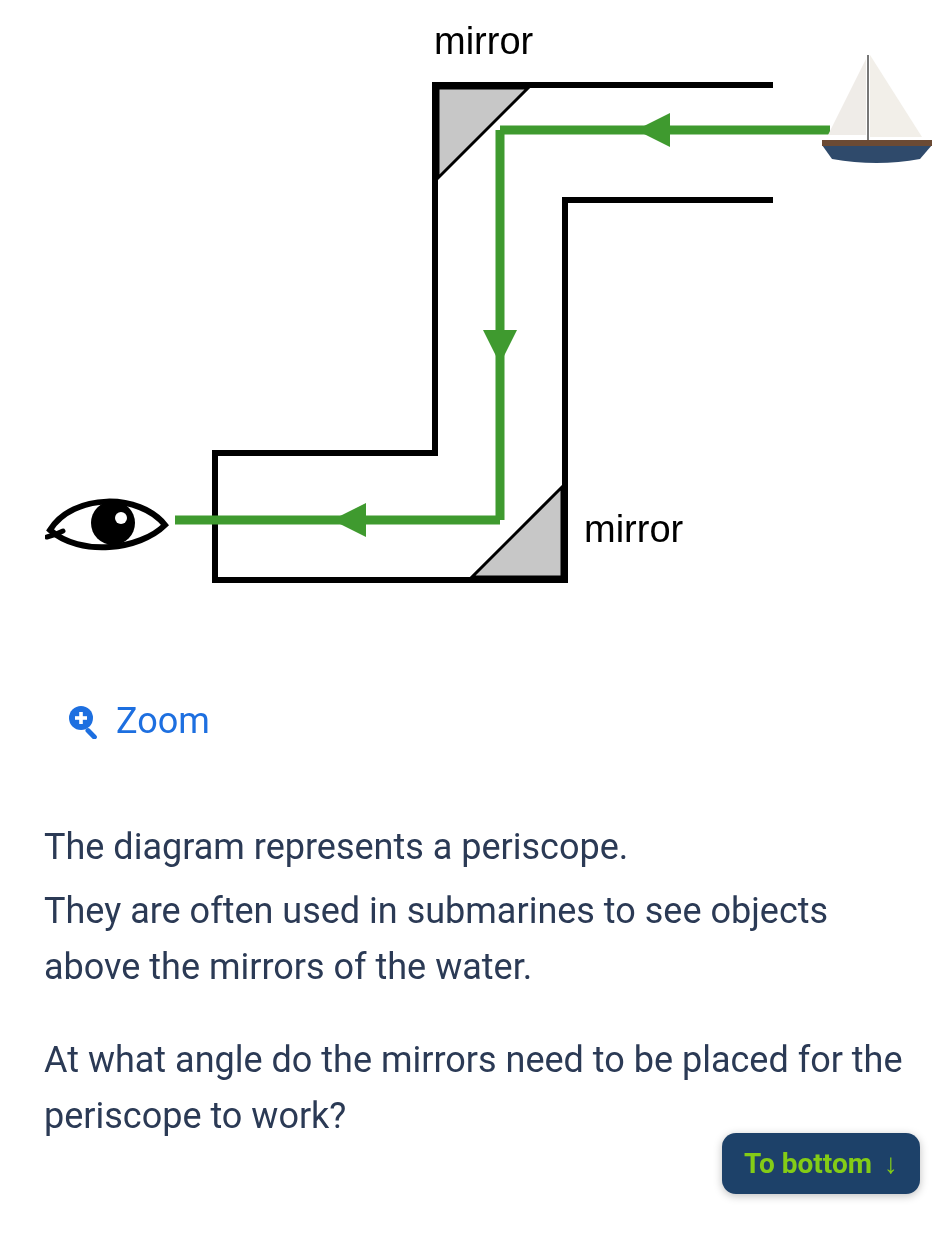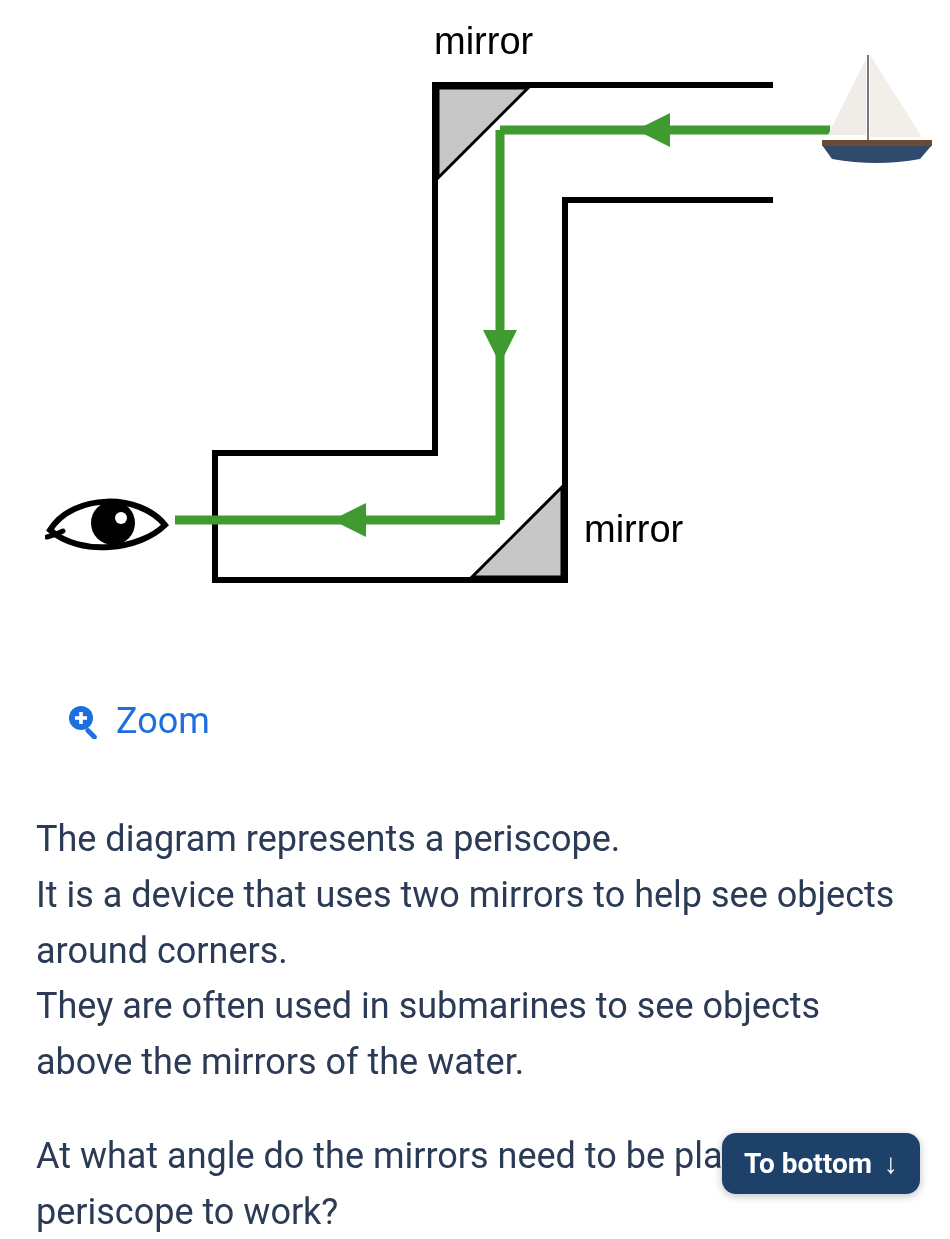--- a/index.html
+++ b/index.html
@@ -43,28 +43,28 @@
     cursor: pointer;
     user-select: none;
   }
   .zoom-row svg { display:block; }
   .body-text {
     padding: 70px 36px 0 36px;
     font-size: 36px;
     line-height: 1.55;
     color: #2b3a55;
   }
-  .body-text p { margin: 0; }
+  .body-text p { margin: 8px; }
   .body-text p.gap-top { margin-top: 38px; }
   .to-bottom {
     position: fixed;
     right: 30px;
     bottom: 45px;
     background: #1d4169;
-    color: #ffffff;
+    color: #84cc16;
     font-weight: 700;
     font-size: 28px;
     padding: 14px 22px;
     border-radius: 14px;
     display: flex;
     align-items: center;
     gap: 12px;
     cursor: pointer;
     box-shadow: 0 2px 8px rgba(0,0,0,0.25);
   }
@@ -139,21 +139,20 @@
       <circle cx="15" cy="15" r="12" fill="#1d6fe0"></circle>
       <rect x="9" y="13.2" width="12" height="3.6" fill="#fff"></rect>
       <rect x="13.2" y="9" width="3.6" height="12" fill="#fff"></rect>
       <rect x="22" y="24" width="14" height="5" rx="2.5" transform="rotate(45 22 24)" fill="#1d6fe0"></rect>
     </svg>
     <span>Zoom</span>
   </div>
 
   <div class="body-text">
     <p>The diagram represents a periscope.</p>
-    <p>It is a device that uses two mirrors to help see objects around corners.</p>
     <p>They are often used in submarines to see objects above the mirrors of the water.</p>
     <p class="gap-top">At what angle do the mirrors need to be placed for the periscope to work?</p>
   </div>
 
 </div>
 
 <div class="to-bottom">
   <span>To bottom</span>
   <span class="arrow">↓</span>
 </div>

